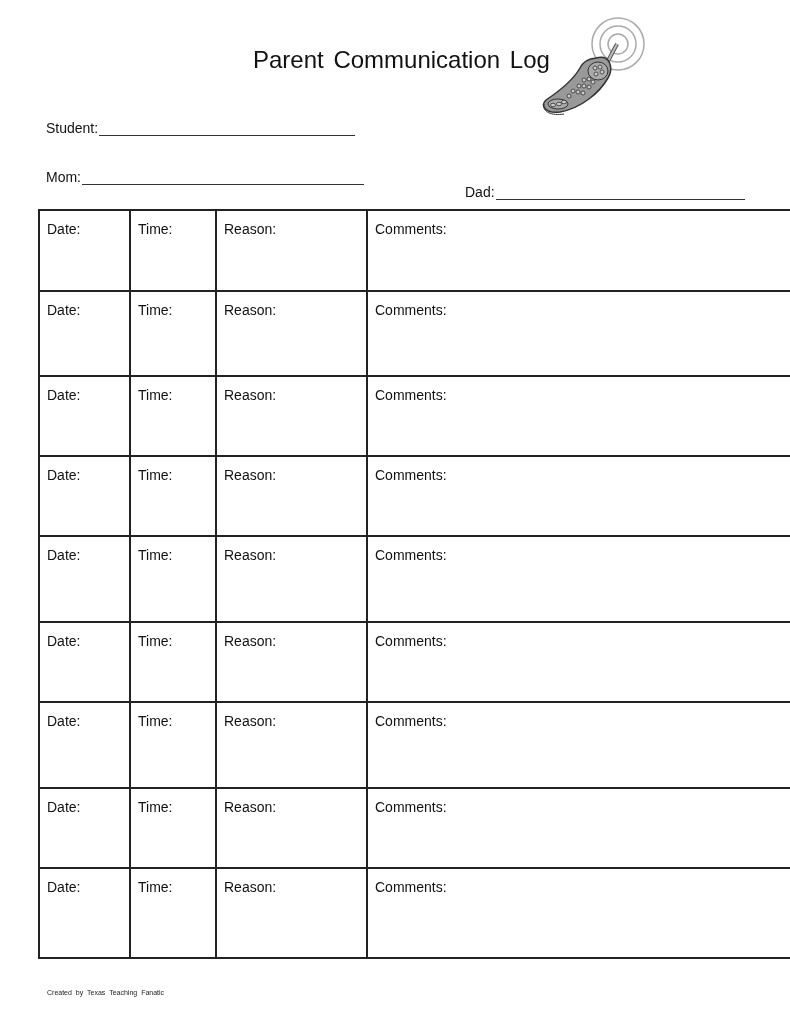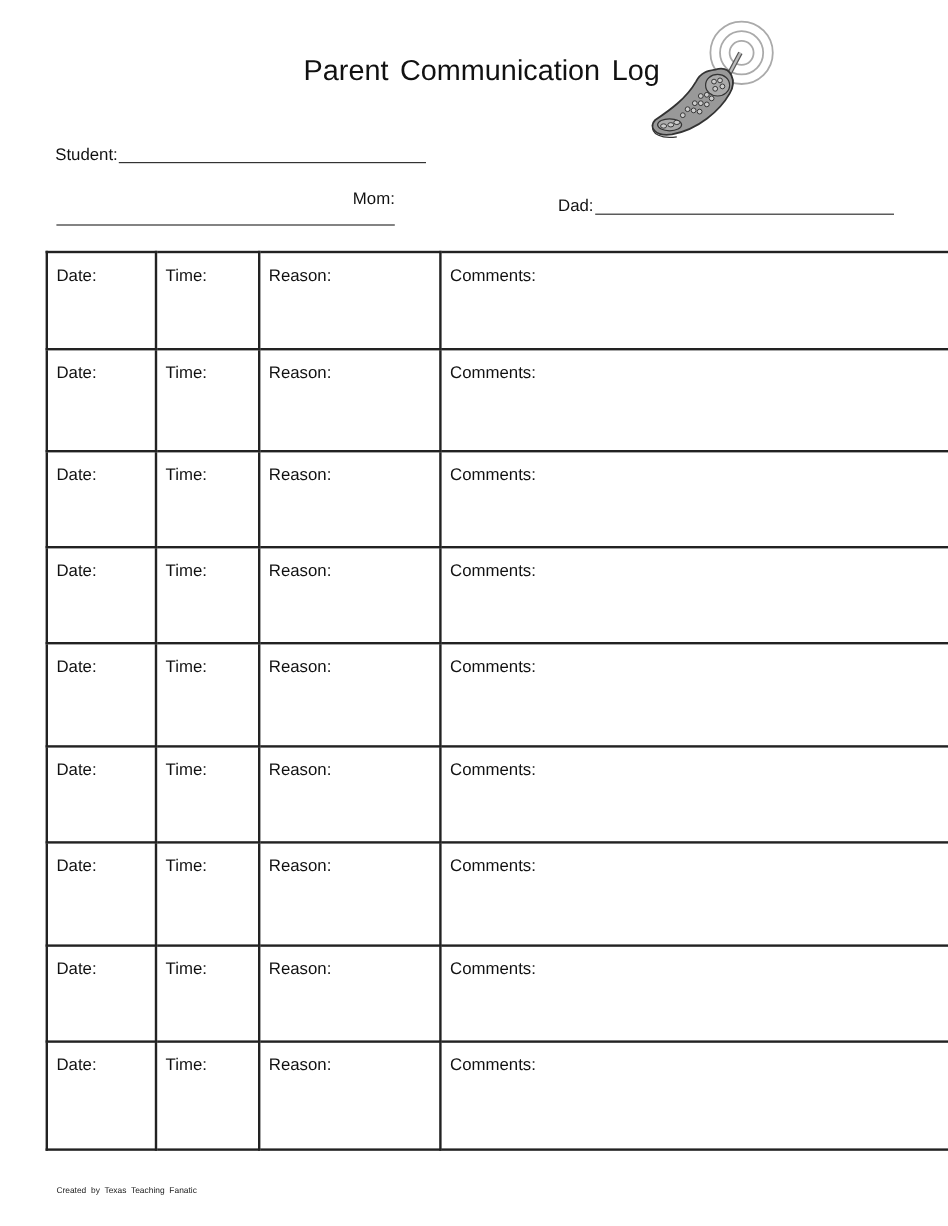--- a/index.html
+++ b/index.html
@@ -4,23 +4,23 @@
   <style>
     html, body { margin: 0; padding: 0; background: #ffffff; }
     body { width: 790px; height: 1022px; position: relative; overflow: hidden;
            font-family: "Liberation Sans", sans-serif; color: #111; }
     .title { position: absolute; left: 253px; top: 46px; font-size: 24px; word-spacing: 3px; }
     .phone { position: absolute; left: 538px; top: 16px; width: 110px; height: 104px; }
     .field { position: absolute; font-size: 14px; display: flex; align-items: flex-end; }
     .field .line { border-bottom: 1px solid #333; height: 14px; margin-left: 1px; }
     #student { left: 46px; top: 120px; }
     #student .line { width: 256px; }
-    #mom { left: 46px; top: 157px; flex-direction: column; }
+    #mom { left: 46px; top: 169px; }
     #mom .line { width: 282px; }
-    #dad { left: 465px; top: 163px; }
+    #dad { left: 465px; top: 184px; }
     #dad .line { width: 249px; }
     table.log { position: absolute; left: 38px; top: 209px; width: 778px;
                 border-collapse: collapse; table-layout: fixed; }
     table.log td { border: 2px solid #222; vertical-align: top; padding: 10px 0 0 7px;
                    font-size: 14px; }
     col.c1 { width: 91px; } col.c2 { width: 86px; } col.c3 { width: 151px; } col.c4 { width: auto; }
     .footer { position: absolute; left: 47px; top: 989px; font-size: 7px; word-spacing: 2px; color: #222; }
   </style>
 </head>
 <body>

